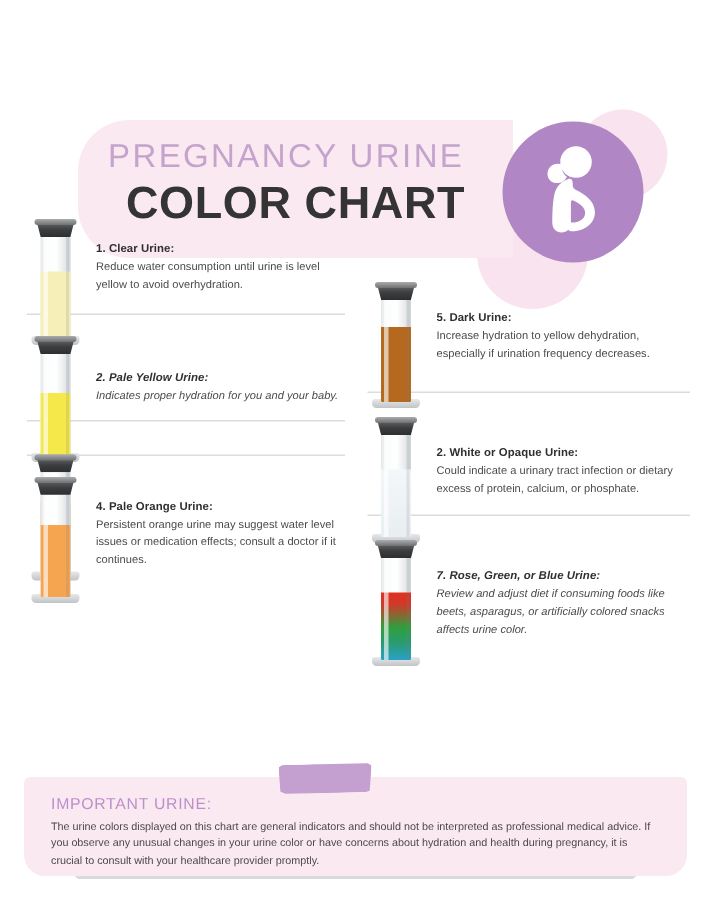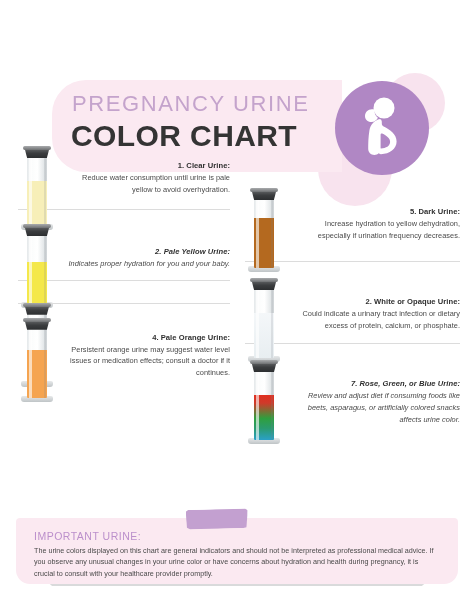--- a/index.html
+++ b/index.html
@@ -18,21 +18,21 @@
     position:absolute;left:52px;top:32px;width:290px;height:92px;
     background:#fbe9f1;
     border-radius:34px 0 0 34px;
   }
   .title-pre{
     position:absolute;left:72px;top:43px;
     font-size:22px;letter-spacing:1.6px;color:#c4a3cc;font-weight:400;
     line-height:26px;white-space:nowrap;
   }
   .title-main{
-    position:absolute;left:71px;top:71px;
+    position:absolute;left:84px;top:71px;
     font-size:30px;letter-spacing:0.4px;color:#343434;font-weight:700;
     line-height:34px;white-space:nowrap;
   }
   .deco-circle-a{
     position:absolute;left:385px;top:25px;width:60px;height:60px;border-radius:50%;
     background:#f8e3ee;
   }
   .deco-circle-b{
     position:absolute;left:318px;top:84px;width:74px;height:74px;border-radius:50%;
     background:#f8e3ee;
@@ -40,21 +40,21 @@
   .badge{
     position:absolute;left:335px;top:33px;width:94px;height:94px;border-radius:50%;
     background:#b087c4;
   }
   .badge svg{position:absolute;left:0;top:0;}
 
   
   .col-left{position:absolute;left:18px;top:146px;width:212px;}
   .col-right{position:absolute;left:245px;top:188px;width:215px;}
 
-  .entry{position:relative;padding-bottom:8px;text-align:right;}
+  .entry{position:relative;padding-bottom:8px;}
   .entry .cyl{position:absolute;left:0;top:0;}
   .entry .etext{margin-left:46px;padding-top:14px;}
   .entry-title{
     font-size:7.6px;font-weight:700;color:#2f2f2f;line-height:11px;
     margin:0 0 1px 0;letter-spacing:0.05px;
   }
   .entry-desc{
     font-size:7.4px;font-weight:400;color:#4a4a4a;line-height:11.6px;
     margin:0;letter-spacing:0.02px;
   }
@@ -154,21 +154,21 @@
         <div class="tube">
             <div class="liquid" style="height:62%;background:#f7efb8;"></div>
             <div class="sheenL"></div>
             <div class="sheenR"></div>
           </div>
         <div class="cap"></div>
           <div class="cap-top"></div>
       </div>
       <div class="etext">
         <p class="entry-title">1. Clear Urine:</p>
-        <p class="entry-desc">Reduce water consumption until urine is pale yellow to avoid overhydration.</p>
+        <p class="entry-desc">Reduce water consumption until urine is level yellow to avoid overhydration.</p>
       </div>
       <div class="divider" style="margin-top:14px;"></div>
     </div>
 
     <div class="entry" style="margin-top:6px;">
       <div class="cyl">
         <div class="base"></div>
         <div class="tube">
             <div class="liquid" style="height:58%;background:#f4e84a;"></div>
             <div class="sheenL"></div>

